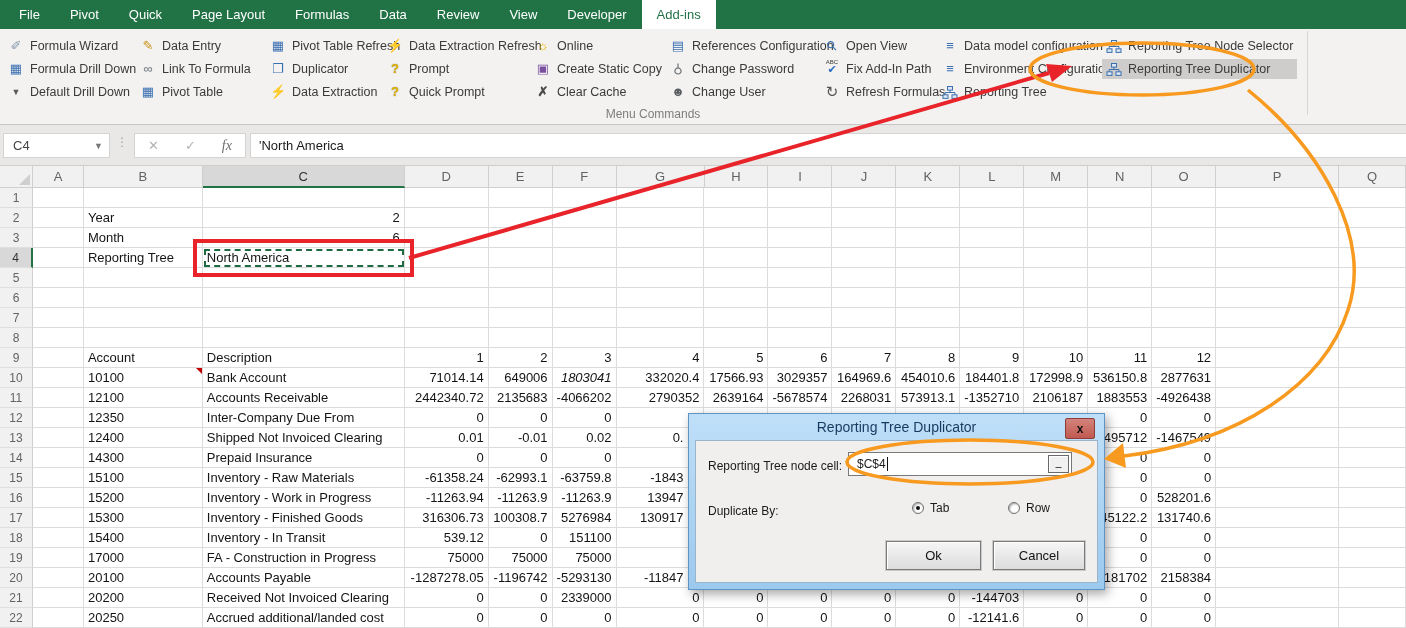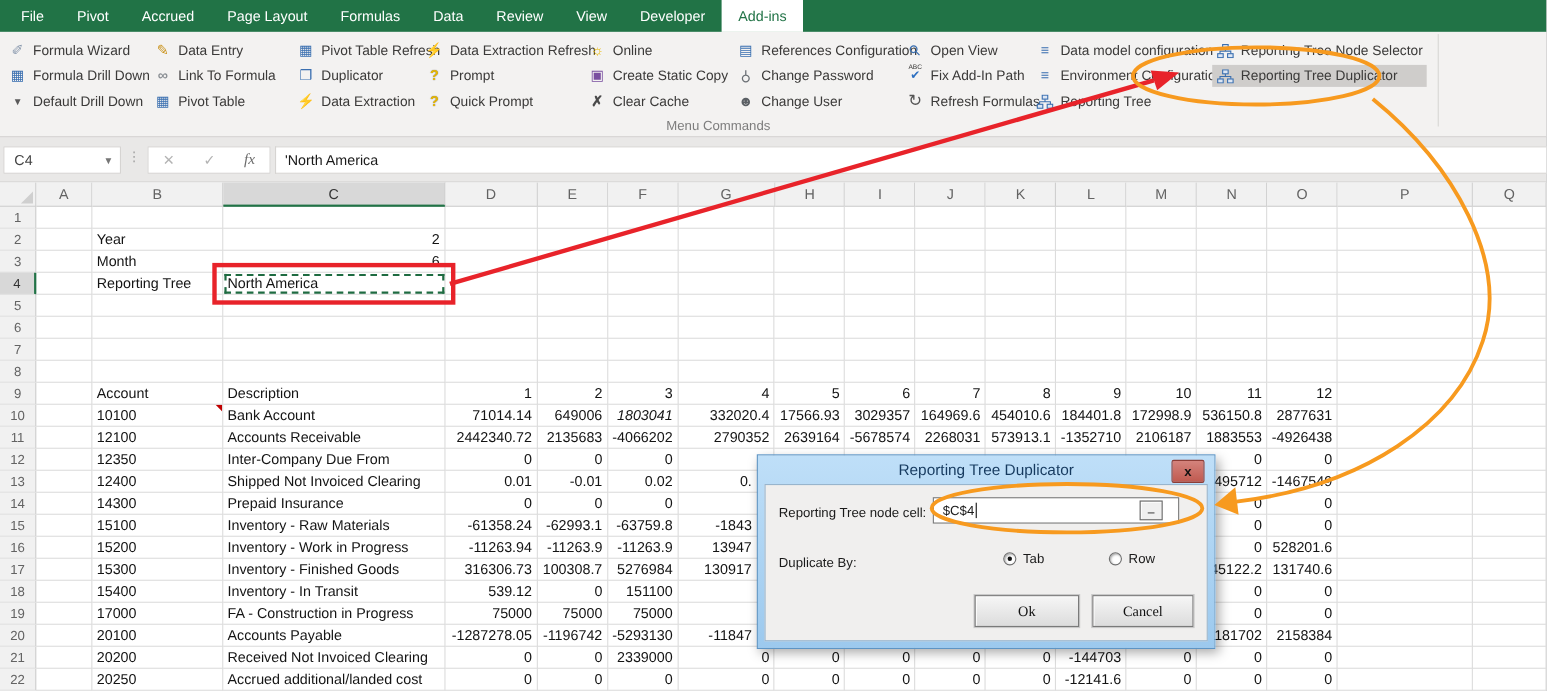--- a/index.html
+++ b/index.html
@@ -76,53 +76,53 @@
   .dlg-close { position:absolute; top:4px; right:9px; width:30px; height:21px;
                background:linear-gradient(#d4837c,#c05a50); border:1px solid #8d3d36; border-radius:2px;
                display:flex; align-items:center; justify-content:center;
                color:#111; font-weight:bold; font-size:12px; line-height:1; }
   .dlg-body { position:absolute; left:6px; right:6px; top:26px; bottom:6px;
               background:#f0efee; border:1px solid #98b5cd; }
   .dlg-label { position:absolute; color:#1a1a1a; }
   .l1 { left:12px; top:18px; }
   .l2 { left:12px; top:63px; }
   .refedit { position:absolute; left:152px; top:11px; width:224px; height:24px; background:#fff;
-             border:1px solid #787878; display:flex; align-items:center; padding:0 14px 0 8px; }
+             border:1px solid #787878; display:flex; align-items:center; padding:0 2px 0 8px; }
   .caret { width:1px; height:14px; background:#111; margin-left:1px; }
   .refbtn { margin-left:auto; width:21px; height:18px; background:#f0f0f0;
             border:1px solid #696969; box-shadow:inset 1px 1px 0 #fff;
             display:flex; align-items:flex-end; justify-content:center;
             font-size:11px; line-height:1.1; color:#111; }
   .ropt { position:absolute; display:flex; align-items:center; gap:6px; }
   .o1 { left:216px; top:60px; }
   .o2 { left:312px; top:60px; }
   .radio { width:12px; height:12px; border-radius:50%; background:#fff; border:1px solid #6e6e6e;
            box-shadow:inset 1px 1px 2px rgba(0,0,0,.35); position:relative; }
   .radio.sel::after { content:""; position:absolute; left:3px; top:3px; width:4px; height:4px;
                       border-radius:50%; background:#111; }
-  .dbtn { position:absolute; top:100px; height:29px; font-family:Liberation Serif, serif;
+  .dbtn { position:absolute; top:100px; height:29px; font-family:Liberation Sans, sans-serif;
           font-size:13px; color:#111; background:linear-gradient(#f6f6f6,#dcdcdc);
           border:1px solid #7a7a7a; box-shadow:0 0 0 1px #c9c9c9, inset 1px 1px 0 #fff; }
   .dbtn.ok { left:190px; width:95px; }
   .dbtn.cancel { left:297px; width:92px; }
 
   
   .anno { position:absolute; left:0; top:0; z-index:20; pointer-events:none; }
   .anno .redstroke { fill:none; stroke-width:4; }
   .anno .orangestroke { fill:none; stroke-width:3.5; }
 </style>
 </head>
 <body>
 
 <div class="screen">
 
   <div class="tabbar">
     <div class="tab">File</div>
     <div class="tab">Pivot</div>
-    <div class="tab">Accrued</div>
+    <div class="tab">Quick</div>
     <div class="tab">Page Layout</div>
     <div class="tab">Formulas</div>
     <div class="tab">Data</div>
     <div class="tab">Review</div>
     <div class="tab">View</div>
     <div class="tab">Developer</div>
     <div class="tab active">Add-ins</div>
   </div>
 
   <div class="ribbon">

